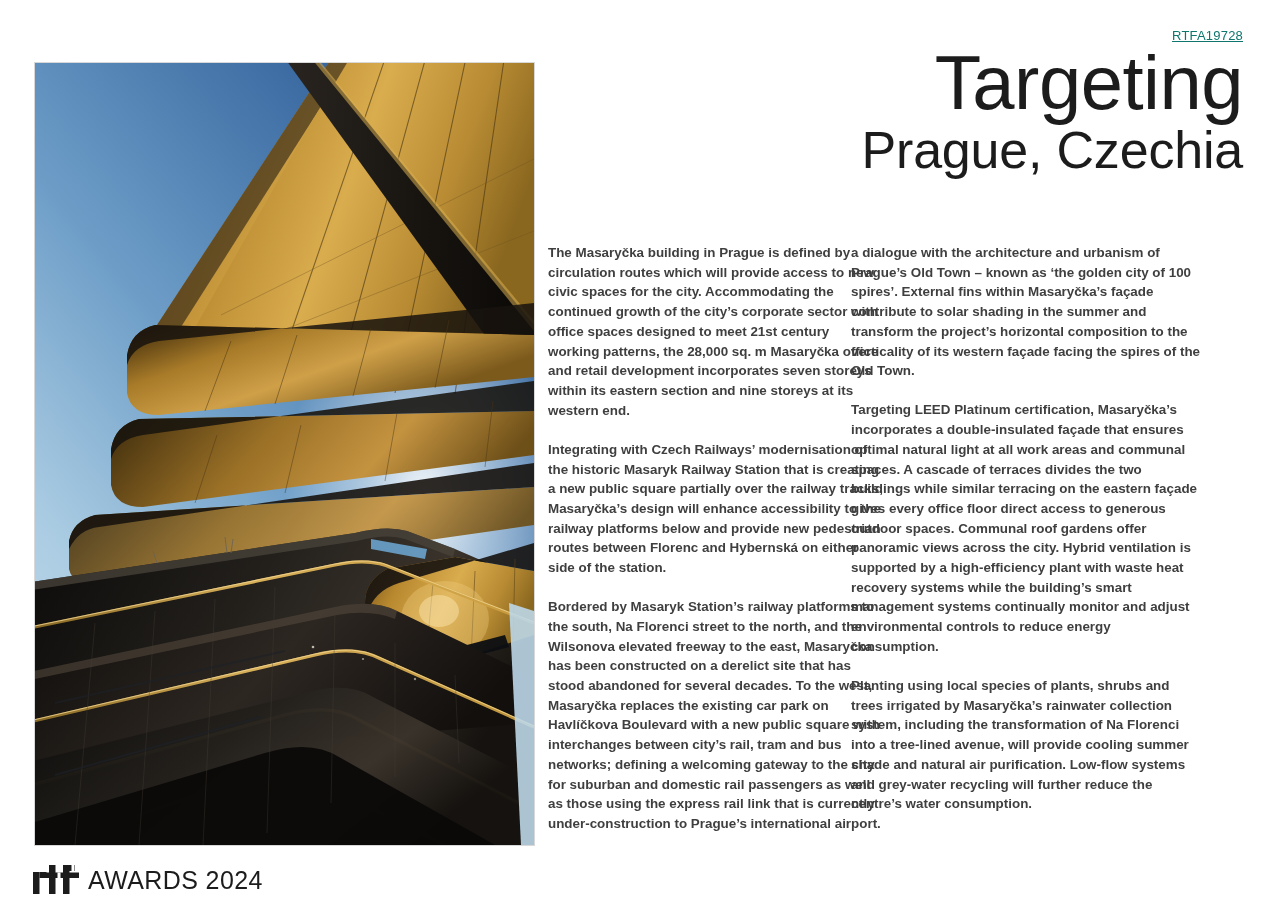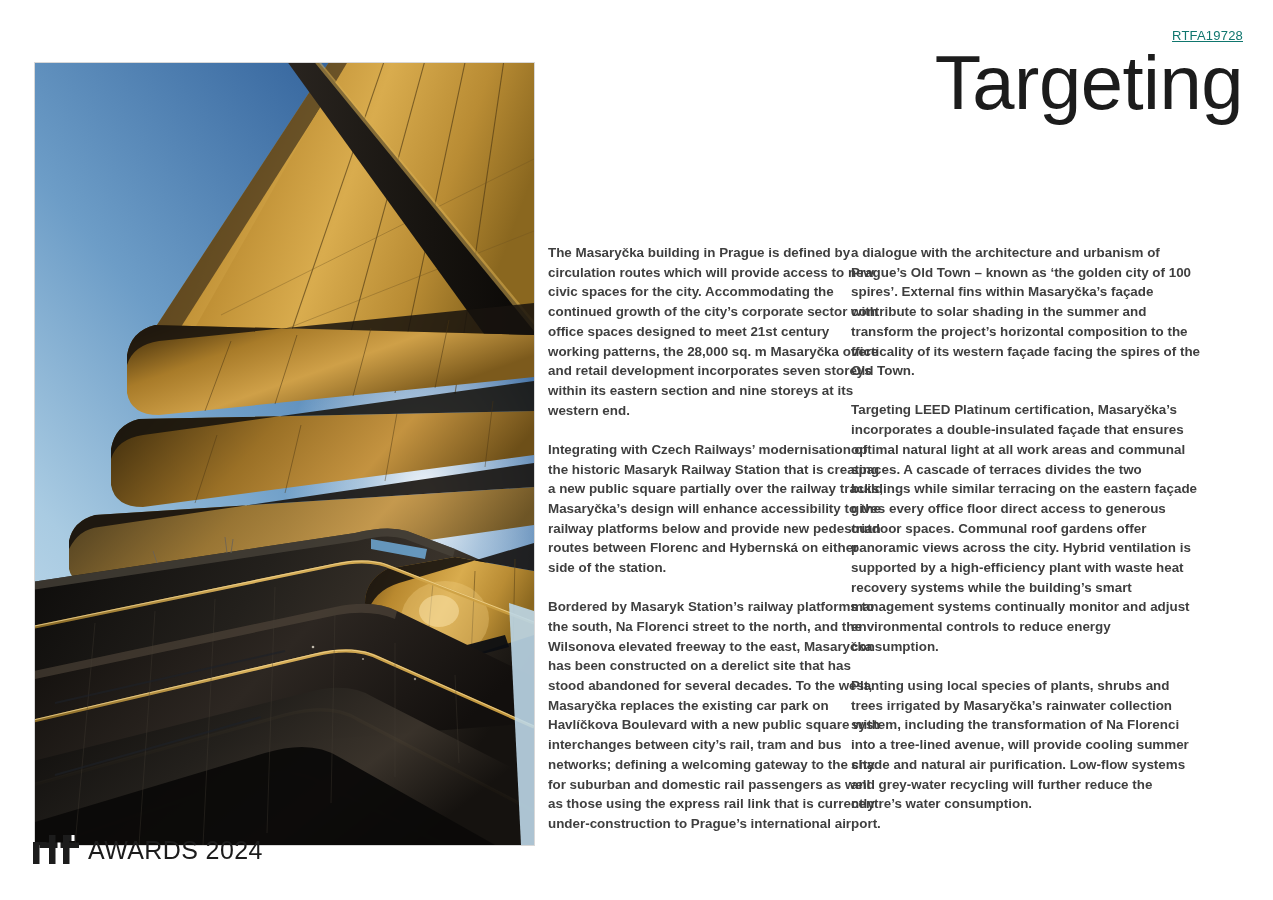--- a/index.html
+++ b/index.html
@@ -80,21 +80,21 @@
   }
   #col-left  { left: 548px;  width: 336px; }
   #col-right { left: 851px;  width: 350px; }
   .text-col p { margin: 0 0 19.5px 0; }
   .text-col p:last-child { margin-bottom: 0; }
 
   
   #footer-logo {
     position: absolute;
     left: 33px;
-    bottom: 36px;
+    bottom: 6px;
     display: flex;
     align-items: flex-end;
     gap: 9px;
   }
   #rtf-mark { display: block; }
   #awards-text {
     font-size: 25px;
     font-weight: 400;
     letter-spacing: 0.4px;
     color: #1c1c1c;
@@ -104,20 +104,21 @@
     font-family: "Liberation Sans", sans-serif;
   }
 </style>
 </head>
 <body>
 
 <div id="ref-code">RTFA19728</div>
 
 <div id="title-block">
   <span id="project-title">Targeting</span>
+  <span id="project-location">Prague, Czechia</span>
 </div>
 
 <div id="project-photo">
   <svg viewBox="0 0 499 782" preserveAspectRatio="none">
     <defs>
       <linearGradient id="skyGrad" x1="0" y1="1" x2="0.75" y2="0">
         <stop offset="0%" stop-color="#cfe3ef"></stop>
         <stop offset="28%" stop-color="#a9cbe2"></stop>
         <stop offset="55%" stop-color="#6d9dc7"></stop>
         <stop offset="100%" stop-color="#2a5a95"></stop>

